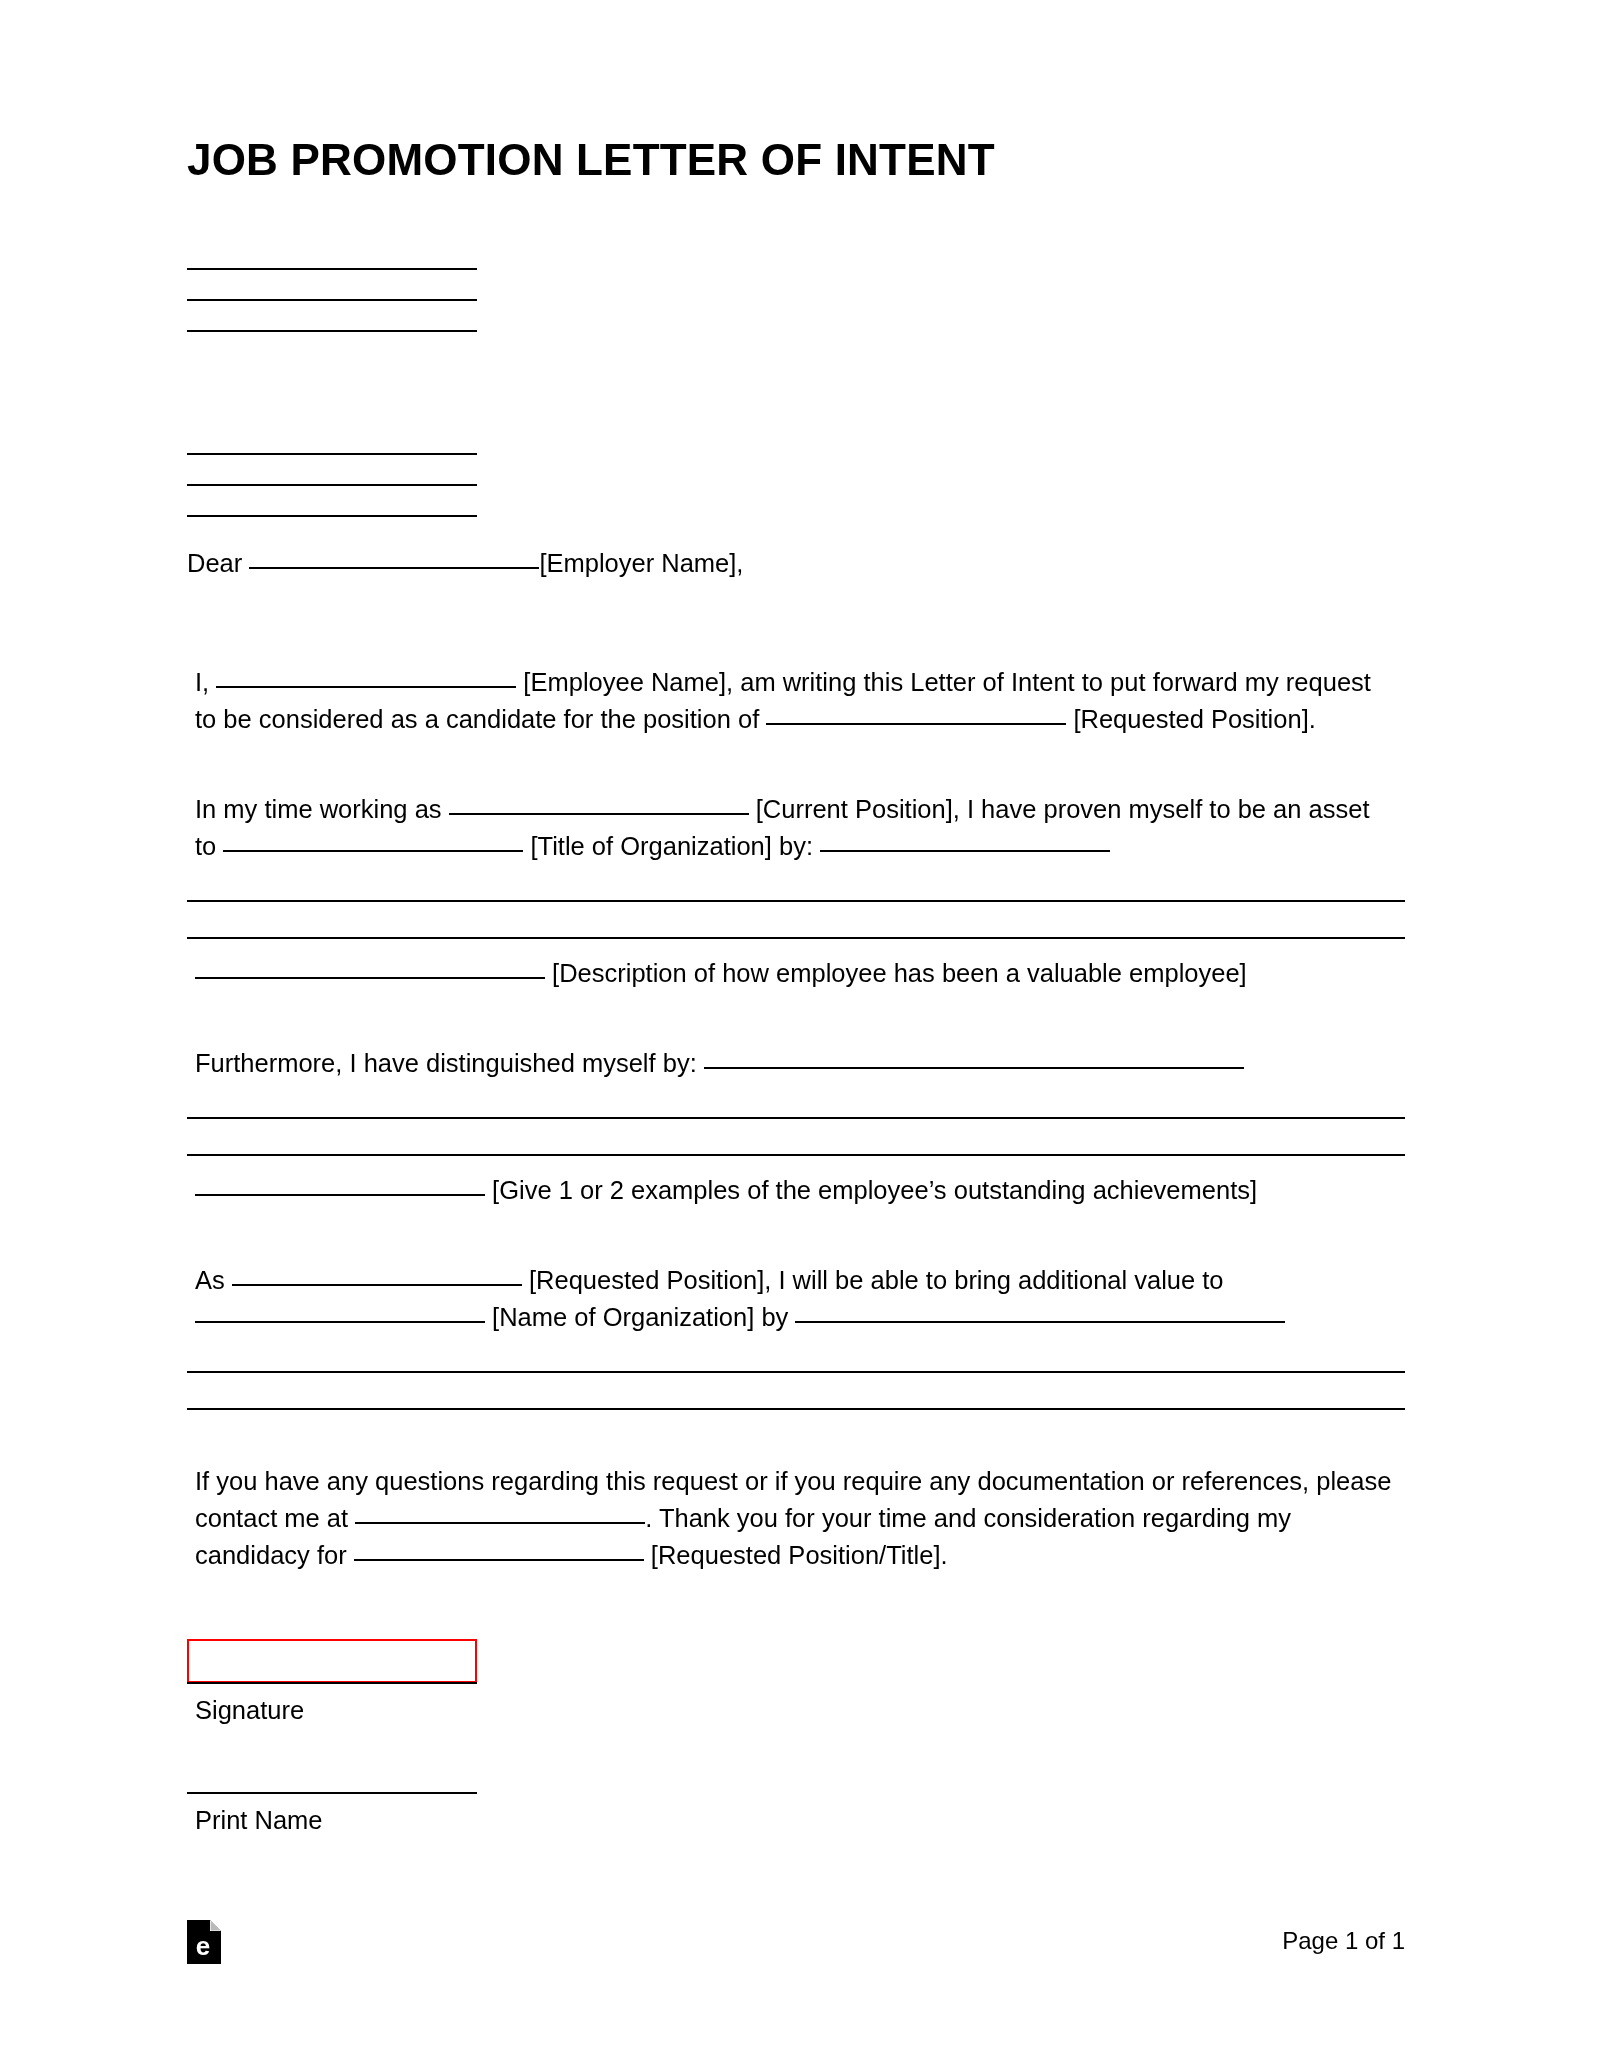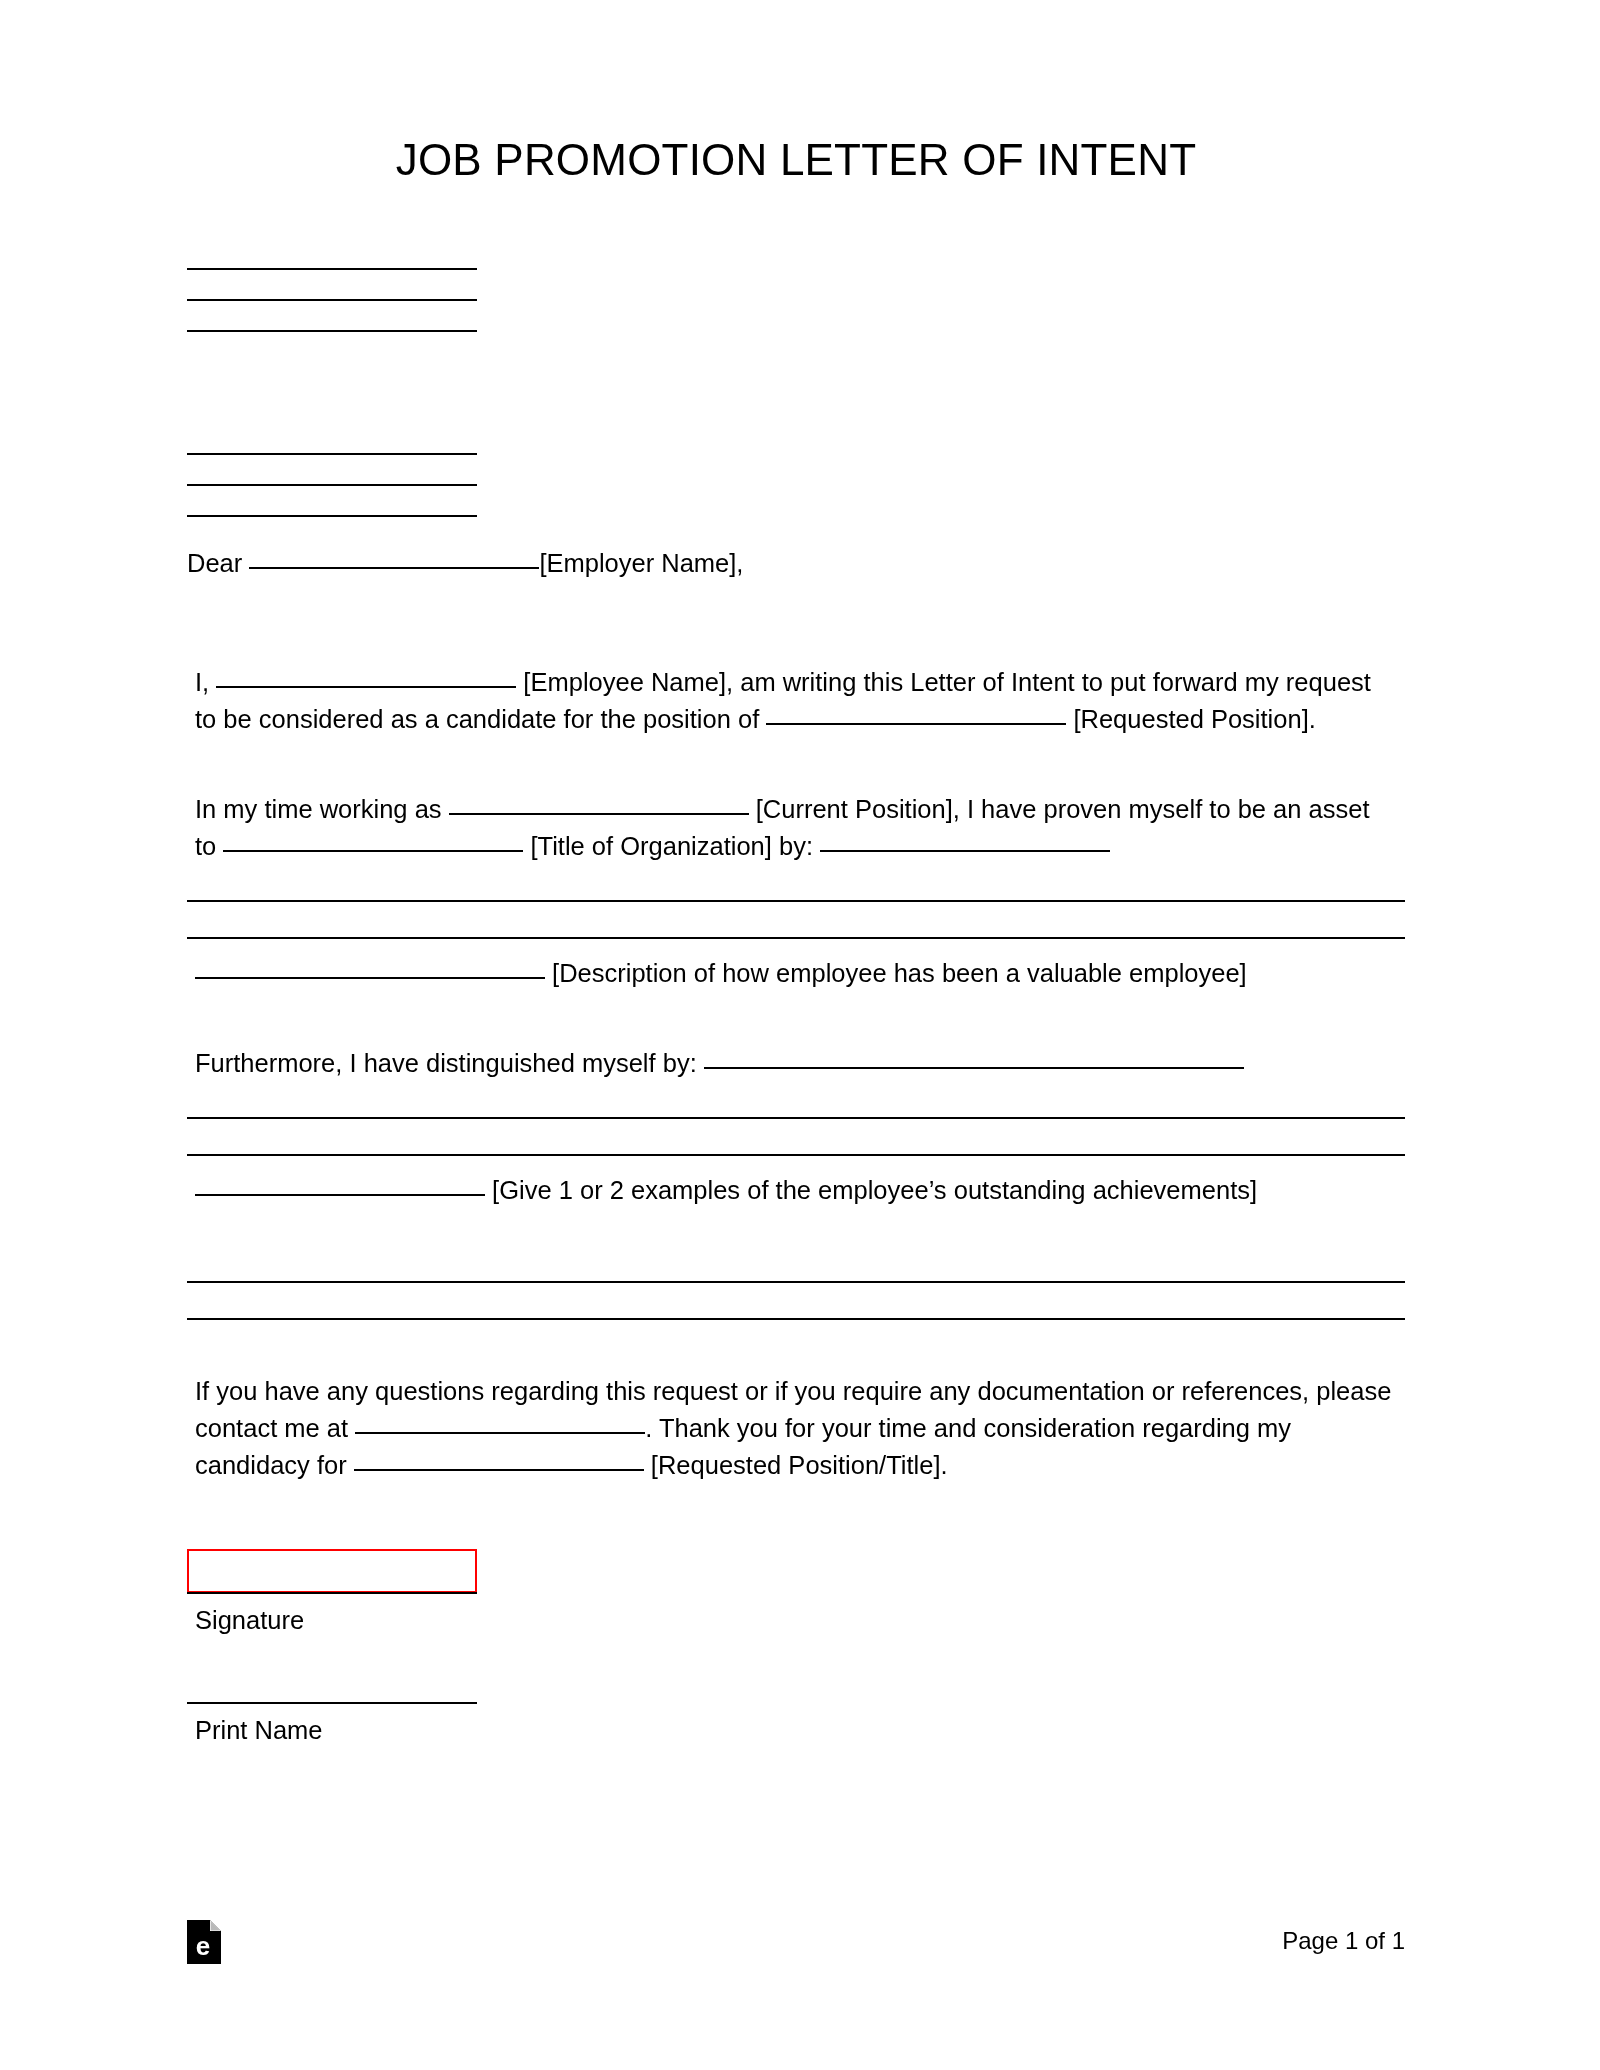--- a/index.html
+++ b/index.html
@@ -25,23 +25,23 @@
 
   .content {
     position: absolute;
     left: 187px;
     top: 0;
     width: 1218px;
   }
 
   
   .doc-title {
-    text-align: center;
+    text-align: left;
     font-size: 44px;
-    font-weight: normal;
+    font-weight: bold;
     letter-spacing: 0.2px;
     margin: 0;
     padding-top: 136px;
     line-height: 1.1;
   }
 
   
   .rule {
     display: inline-block;
     border-bottom: 2.5px solid #000;
@@ -228,20 +228,28 @@
     </div>
     <div class="full-rule-line"></div>
     <div class="full-rule-line"></div>
     <div class="para">
       <span class="rule rule-w290"></span>
       <span>[Give 1 or 2 examples of the employee’s outstanding achievements]</span>
     </div>
 
     <div class="spacer-37"></div>
 
+    <div class="para">
+      <span>As</span>
+      <span class="rule rule-w290"></span>
+      <span>[Requested Position], I will be able to bring additional value to</span>
+      <span class="rule rule-w290"></span>
+      <span>[Name of Organization] by</span>
+      <span class="rule rule-w490"></span>
+    </div>
     <div class="full-rule-line"></div>
     <div class="full-rule-line"></div>
 
     <div class="spacer-37"></div>
 
     <div class="para">
       <span>If you have any questions regarding this request or if you require any documentation or references, please contact me at</span>
       <span class="rule rule-w290"></span><span>. Thank you for your time and consideration regarding my candidacy for</span>
       <span class="rule rule-w290"></span>
       <span>[Requested Position/Title].</span>

